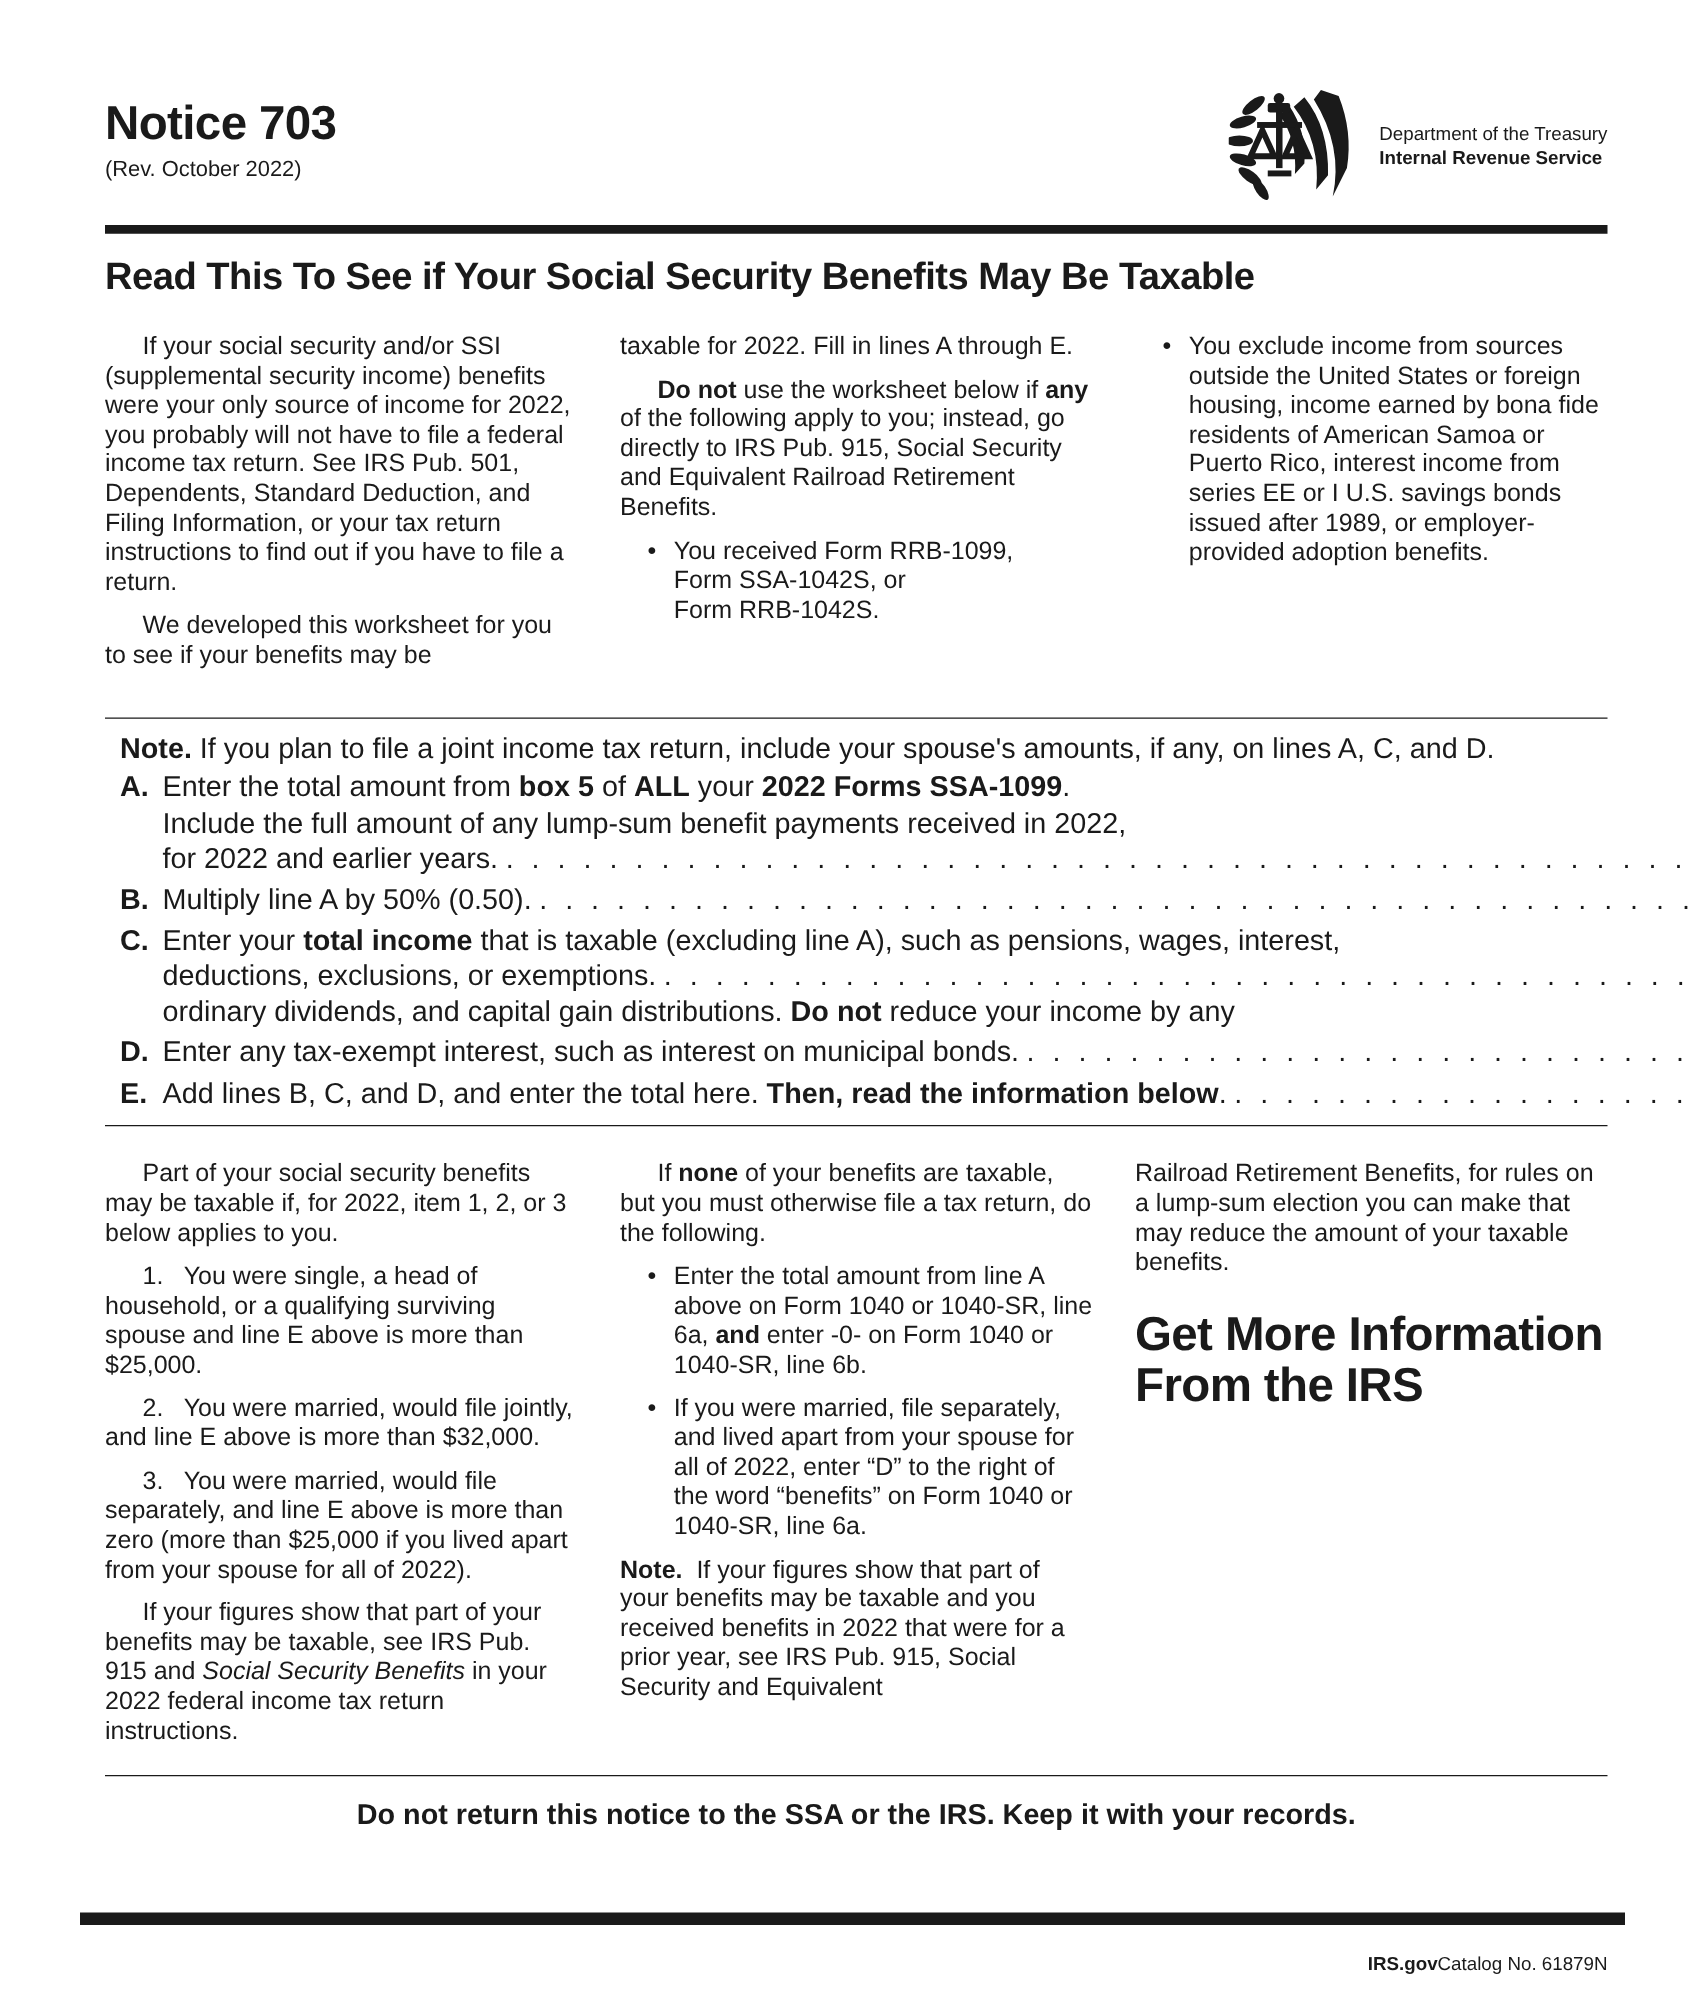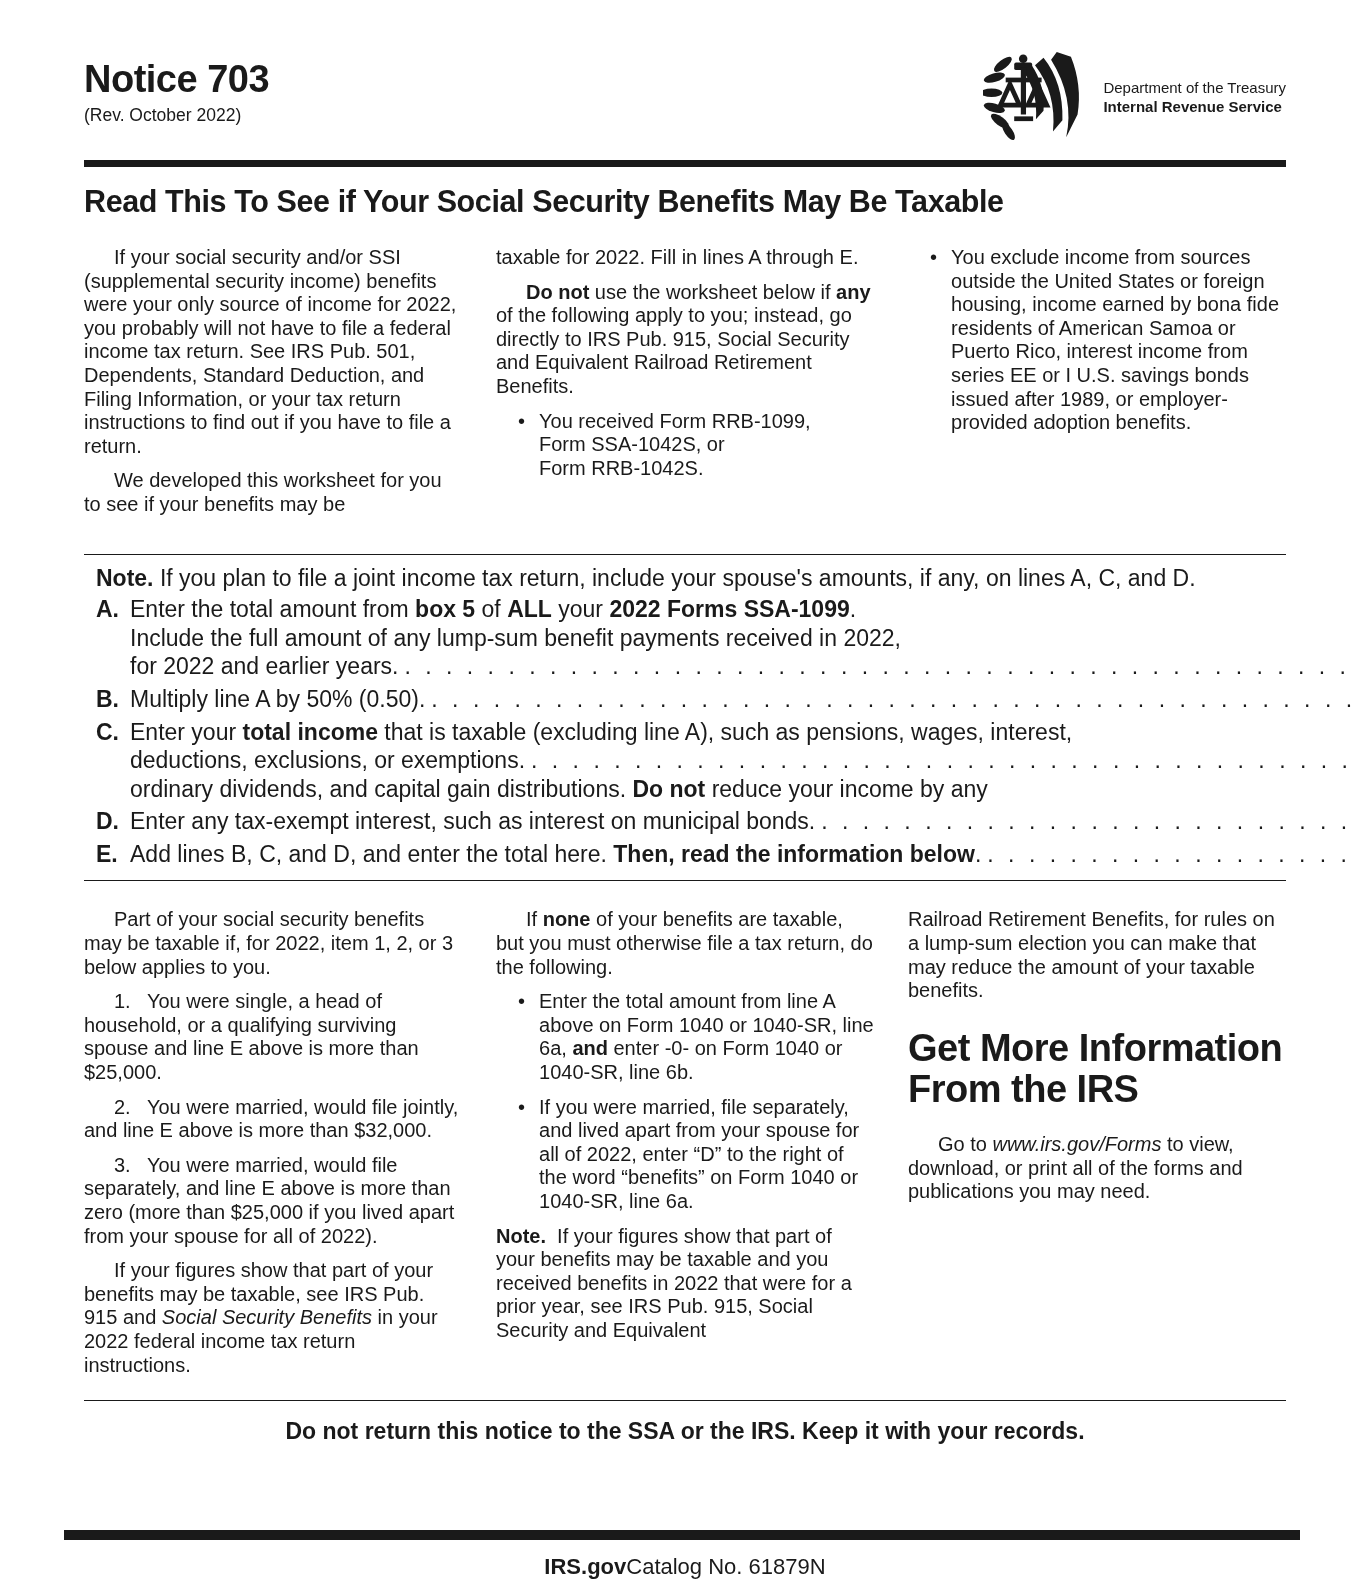--- a/index.html
+++ b/index.html
@@ -2,21 +2,21 @@
 <html><head>
 <meta charset="utf-8">
 <style>
   html,body{margin:0;padding:0;background:#e8e8e8;}
   .page{position:relative;width:1356px;height:1592px;box-sizing:border-box;
     padding:0 70px 0 84px;background:#fff;color:#1a1a1a;overflow:hidden;
     font-family:"Liberation Sans","DejaVu Sans",sans-serif;}
   b{font-weight:700;} i{font-style:italic;}
 
   
-  .hdr{display:flex;justify-content:space-between;align-items:flex-start;padding-top:60px;}
+  .hdr{display:flex;justify-content:space-between;align-items:flex-start;padding-top:80px;}
   .hdr h1{font-size:38px;line-height:1;margin:0;font-weight:700;letter-spacing:-0.5px;}
   .rev{font-size:17.5px;margin-top:7px;}
   .hdr-right{display:flex;align-items:center;gap:16px;margin-top:-10px;}
   .logo svg{display:block;}
   .agency{font-size:15px;line-height:1.3;}
   .agency .b2{font-weight:700;}
 
   .thick-rule{height:7px;background:#1a1a1a;margin-top:16px;}
   .title{font-size:30.5px;font-weight:700;letter-spacing:-0.4px;margin:17px 0 0;white-space:nowrap;}
 
@@ -45,21 +45,21 @@
   .leader::before{content:". . . . . . . . . . . . . . . . . . . . . . . . . . . . . . . . . . . . . . . . . . . . . . . . . . . . . . . . . . . .";letter-spacing:4px;}
   .amt{flex:none;font-weight:700;margin:0 10px 0 12px;}
 
   .rule-bottom{margin-top:2px;}
   .gmi{font-size:38px;line-height:1.08;font-weight:700;letter-spacing:-0.5px;margin:25px 0 23px;}
 
   .foot-rule{margin-top:12px;}
   .keep{font-size:23px;font-weight:700;text-align:center;margin:17px 0 0;}
 
   .bottombar{position:absolute;left:64px;right:56px;bottom:52px;height:10px;background:#1a1a1a;}
-  .pagefoot{position:absolute;left:84px;right:70px;bottom:12px;display:flex;justify-content:center;font-size:22px;}
+  .pagefoot{position:absolute;left:84px;right:70px;bottom:12px;display:flex;justify-content:flex-end;font-size:15px;}
   .pagefoot .b2{font-weight:700;}
 </style>
 </head>
 <body>
 
 <div class="page">
 
   <header class="hdr">
     <div class="hdr-left">
       <h1>Notice 703</h1>
@@ -214,21 +214,20 @@
       </div>
       <div class="bullet">
         <span class="dot"></span>
         <p>If you were married, file separately, and lived apart from your spouse for all of 2022, enter “D” to the right of the word “benefits” on Form 1040 or 1040-SR, line 6a.</p>
       </div>
       <p><b>Note.</b> &nbsp;If your figures show that part of your benefits may be taxable and you received benefits in 2022 that were for a prior year, see IRS Pub. 915, Social Security and Equivalent</p>
     </div>
     <div class="col">
       <p>Railroad Retirement Benefits, for rules on a lump-sum election you can make that may reduce the amount of your taxable benefits.</p>
       <h3 class="gmi">Get More Information From the IRS</h3>
-      <p class="ind">Go to <i>www.irs.gov/Forms</i> to view, download, or print all of the forms and publications you may need.</p>
     </div>
   </section>
 
   <div class="rule foot-rule"></div>
   <p class="keep">Do not return this notice to the SSA or the IRS. Keep it with your records.</p>
 
   <div class="bottombar"></div>
   <footer class="pagefoot">
     <span class="b2">IRS.gov</span>
     <span>Catalog No. 61879N</span>

